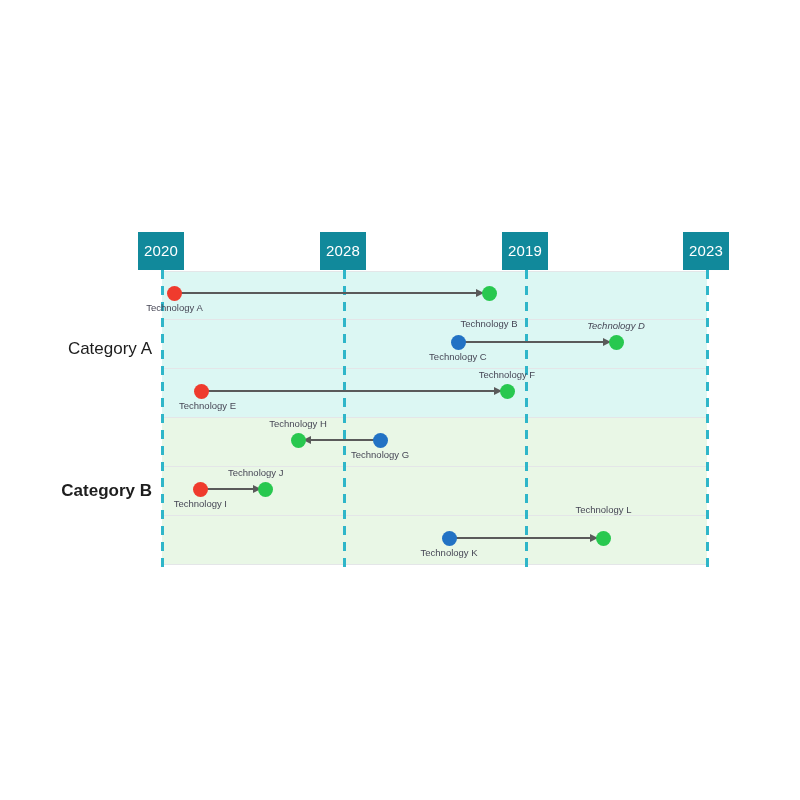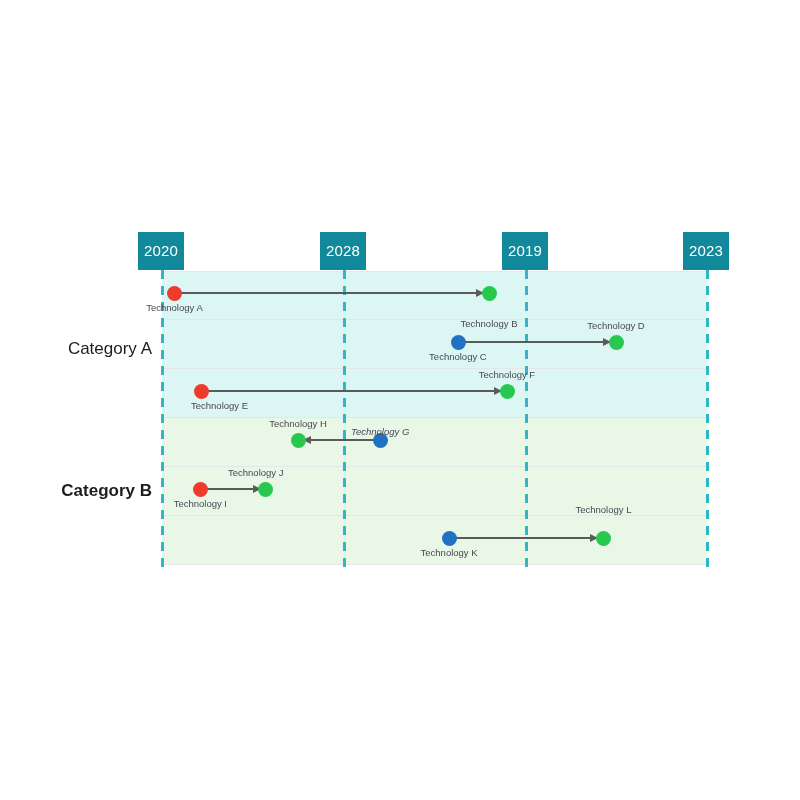--- a/index.html
+++ b/index.html
@@ -148,31 +148,31 @@
       <div class="arrow-head right" style="top: 288.5px; left: 476px;"></div>
       <div class="marker red" style="left: 167.217px; top: 285.5px;"></div>
       <div class="task-label" style="left: 146.217px; top: 302px;">Technology A</div>
       <div class="marker green" style="left: 481.5px; top: 285.5px;"></div>
       <div class="task-label" style="left: 460.5px; top: 271px; margin-top: 47px;">Technology B</div>
       <div class="task-line" style="left: 458.117px; width: 158.05px; top: 341.2px;"></div>
       <div class="arrow-head right" style="top: 337.5px; left: 603.167px;"></div>
       <div class="marker blue" style="left: 450.617px; top: 334.5px;"></div>
       <div class="task-label" style="left: 429.117px; top: 351px;">Technology C</div>
       <div class="marker green" style="left: 608.667px; top: 334.5px;"></div>
-      <div class="task-label" style="left: 587.167px; top: 320px;">Technology D</div>
+      <div class="task-label" style="left: 587.167px; top: 320px; font-style: italic;">Technology D</div>
       <div class="task-line" style="left: 201.967px; width: 305.2px; top: 390.2px;"></div>
       <div class="arrow-head right" style="top: 386.5px; left: 494.167px;"></div>
       <div class="marker red" style="left: 194.467px; top: 383.5px;"></div>
-      <div class="task-label" style="left: 191px; top: 400px;">Technology E</div>
+      <div class="task-label" style="left: 179px; top: 400px;">Technology E</div>
       <div class="marker green" style="left: 499.667px; top: 383.5px;"></div>
       <div class="task-label" style="left: 478.667px; top: 369px;">Technology F</div>
       <div class="task-line" style="left: 298.25px; width: 81.75px; top: 439.2px;"></div>
       <div class="arrow-head left" style="top: 435.5px; left: 303.25px;"></div>
       <div class="marker blue" style="left: 372.5px; top: 432.5px;"></div>
-      <div class="task-label" style="left: 351px; top: 426px; font-style: italic;">Technology G</div>
+      <div class="task-label" style="left: 351px; top: 449px;">Technology G</div>
       <div class="marker green" style="left: 290.75px; top: 432.5px;"></div>
       <div class="task-label" style="left: 269.25px; top: 418px;">Technology H</div>
       <div class="task-line" style="left: 200.15px; width: 65.4px; top: 488.2px;"></div>
       <div class="arrow-head right" style="top: 484.5px; left: 252.55px;"></div>
       <div class="marker red" style="left: 192.65px; top: 481.5px;"></div>
       <div class="task-label" style="left: 173.65px; top: 498px;">Technology I</div>
       <div class="marker green" style="left: 258.05px; top: 481.5px;"></div>
       <div class="task-label" style="left: 228px; top: 467px;">Technology J</div>
       <div class="task-line" style="left: 449.033px; width: 154.417px; top: 537.2px;"></div>
       <div class="arrow-head right" style="top: 533.5px; left: 590.45px;"></div>

